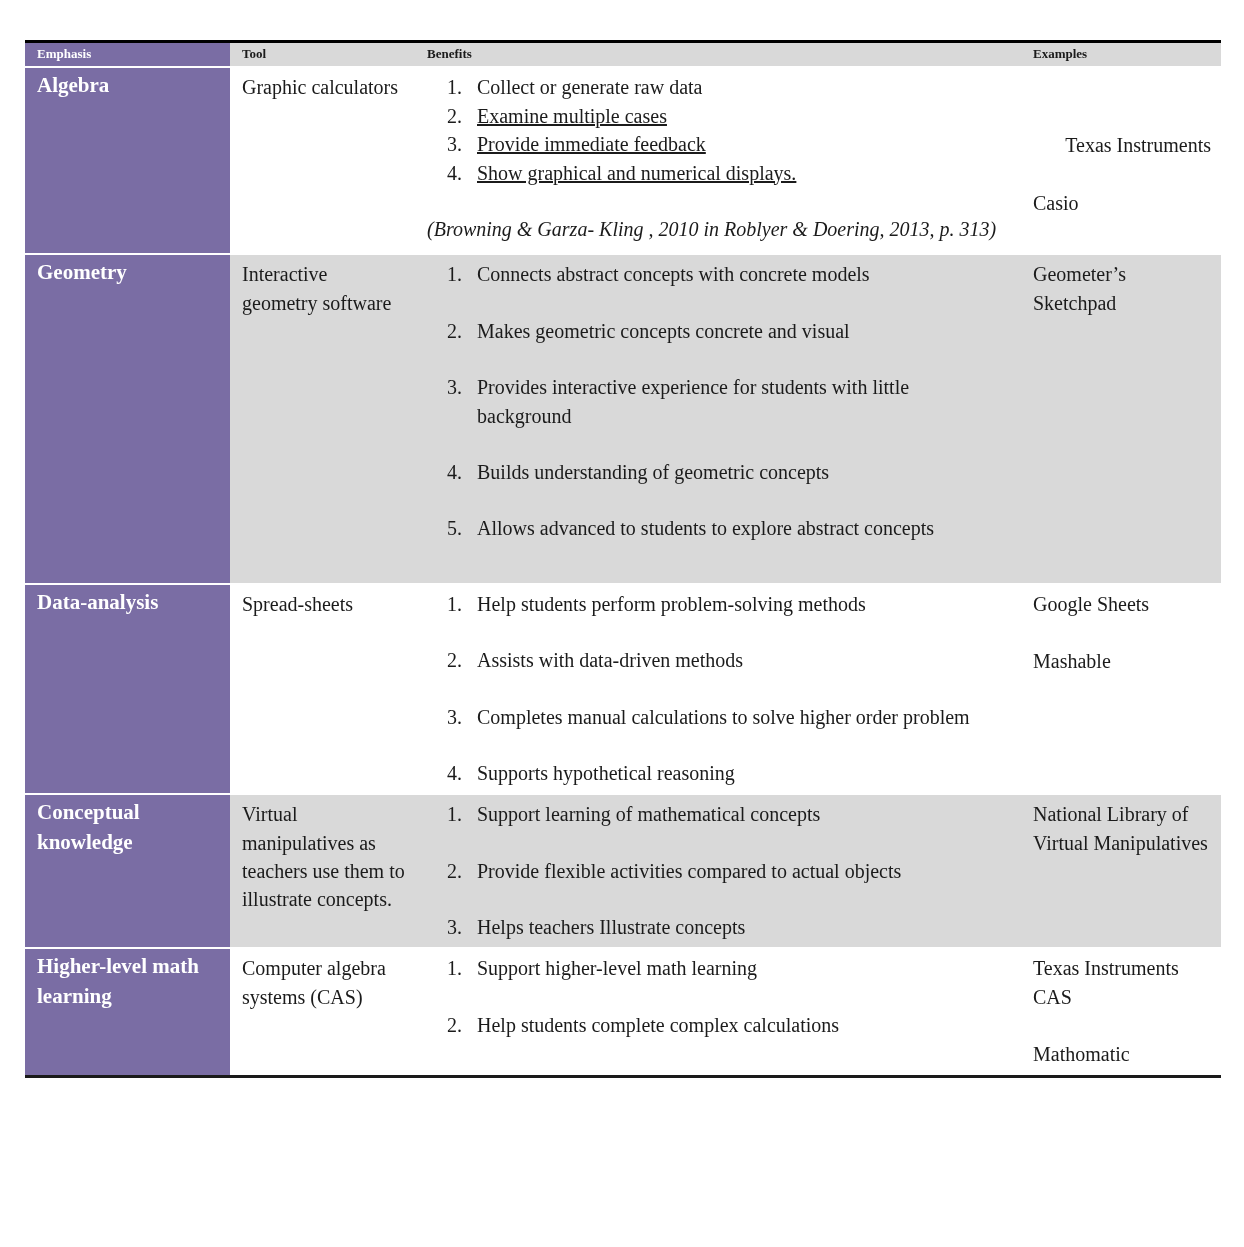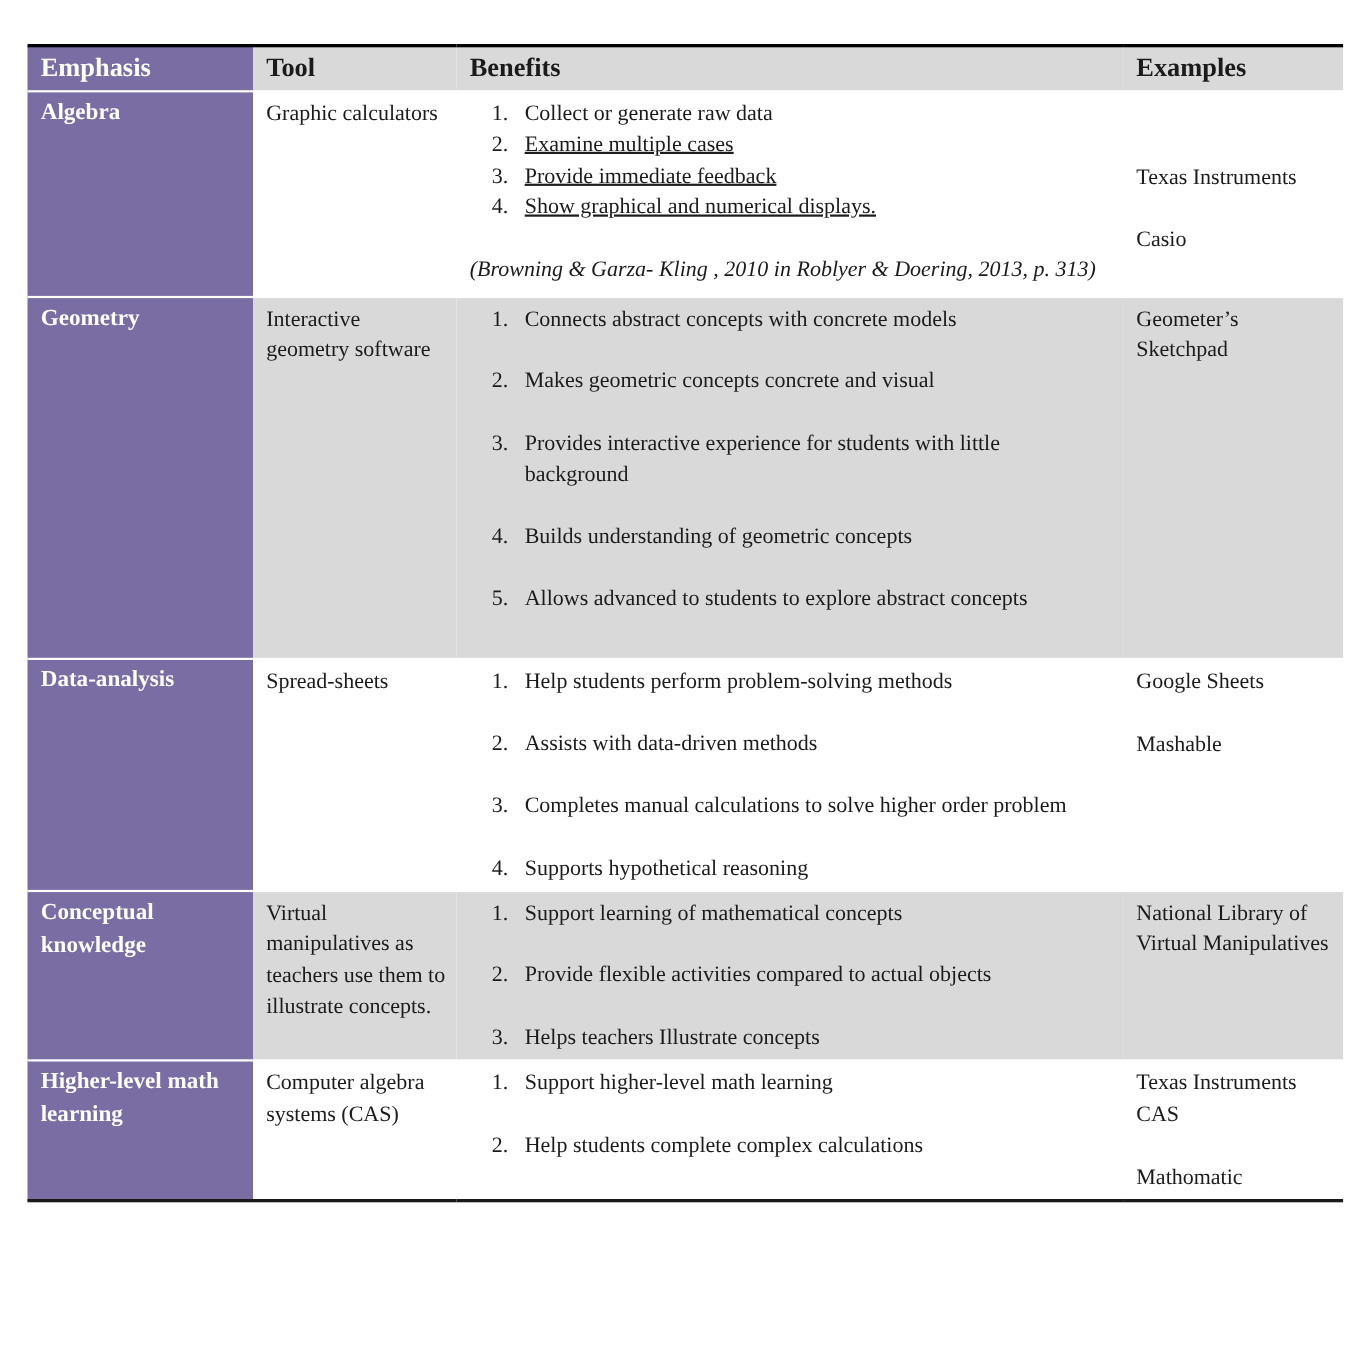--- a/index.html
+++ b/index.html
@@ -39,21 +39,21 @@
     font-weight: bold;
     font-size: 21px;
     padding: 3px 10px 4px 12px;
     border-bottom: 3px solid #ffffff;
   }
 
   
   tr.header-row th {
     text-align: left;
     font-weight: bold;
-    font-size: 24px;
+    font-size: 13px;
     background: #d9d9d9;
     border-bottom: 2px solid #ffffff;
     padding-top: 2px;
     padding-bottom: 3px;
   }
   tr.header-row th.emphasis-h {
     background: #7a6da4;
     color: #ffffff;
   }
 
@@ -76,21 +76,21 @@
     list-style: decimal;
   }
   ol.benefits-list li { padding-left: 10px; }
   ol.tight  li + li { margin-top: 0; text-decoration: underline; }
   ol.spaced li + li { margin-top: 28px; }
 
   .note { margin: 28px 0 4px 0; font-style: italic; }
 
   .example { margin: 0; }
   .example + .example { margin-top: 29px; }
-  .example.push-down { margin-top: 58px; }
+  .example.push-down { margin-top: 58px; text-align: right; }
 
   td.tool, td.examples { padding-top: 5px; }
   td.benefits { padding-top: 5px; }
   tr.row-geometry td { padding-bottom: 40px; }
 </style>
 </head>
 <body>
 
 <div class="page">
   <table class="doc-table">

